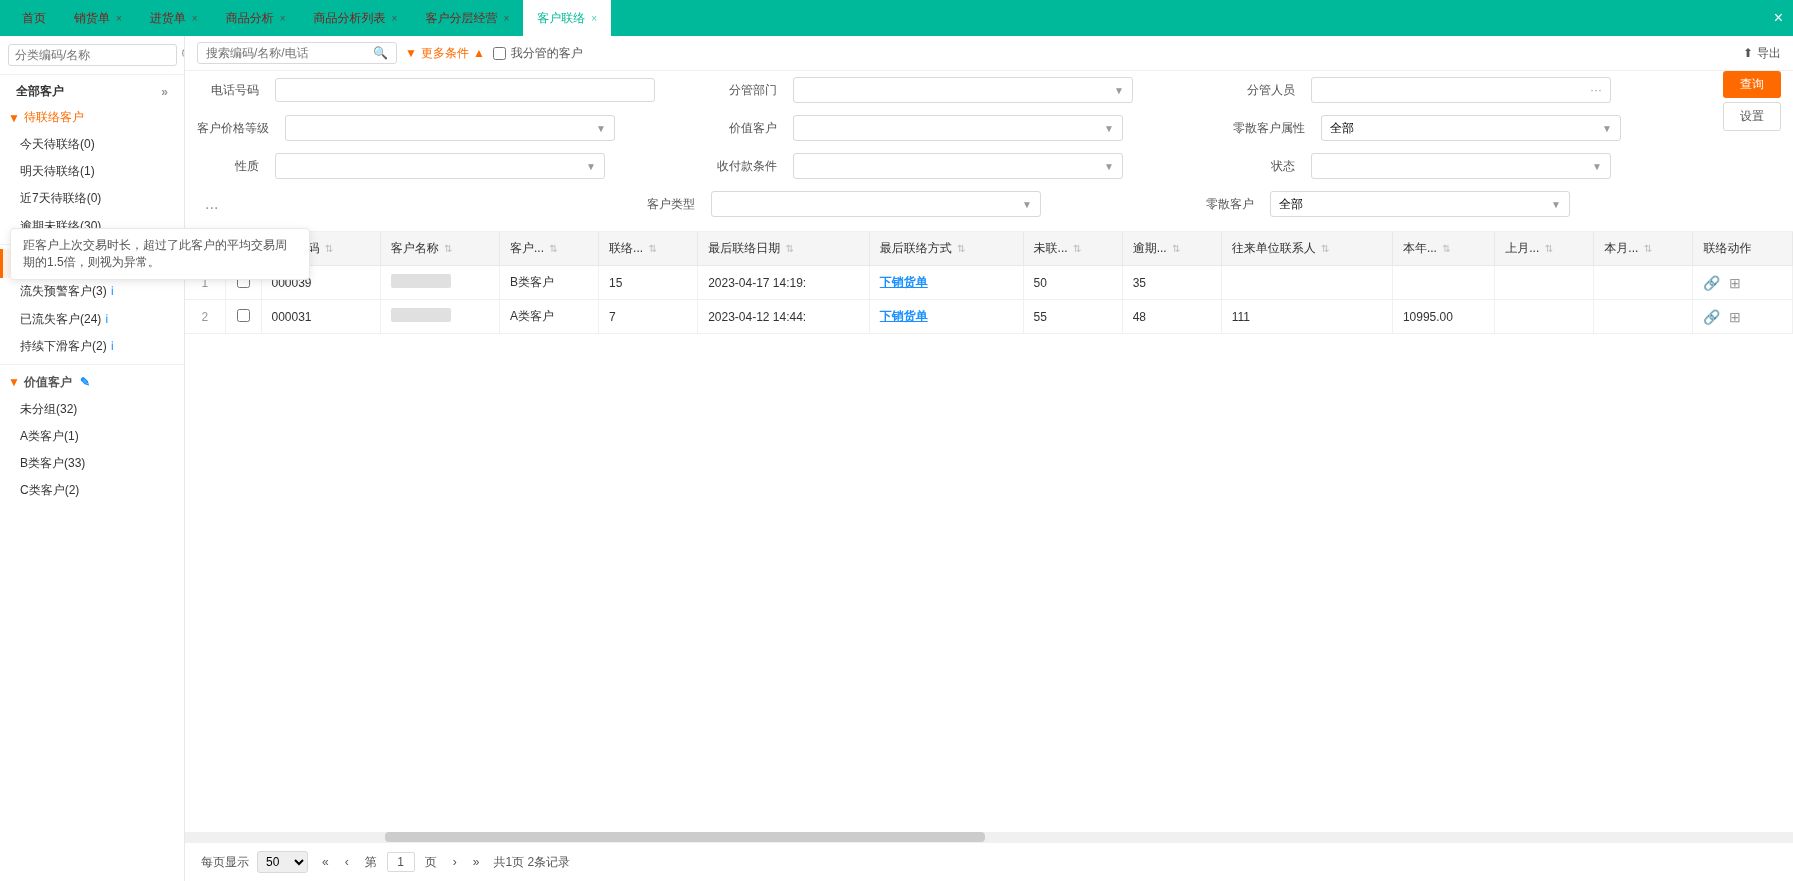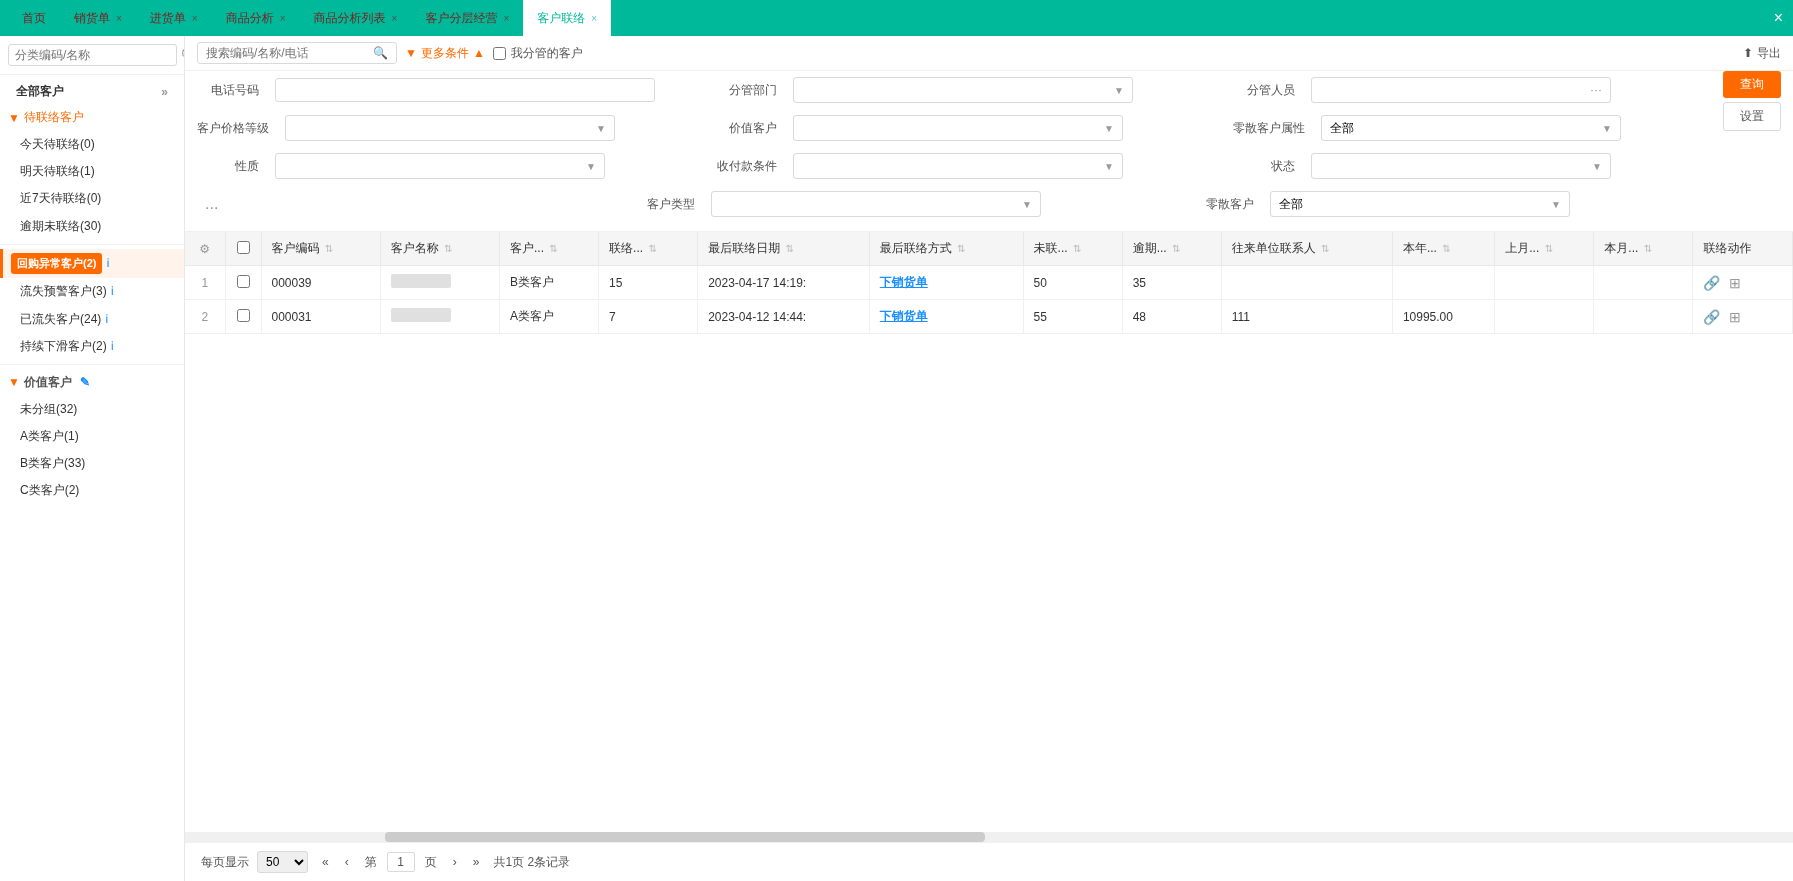--- a/index.html
+++ b/index.html
@@ -483,20 +483,23 @@
     <div class="sidebar-item">
       <span>B类客户(33)</span>
     </div>
     <div class="sidebar-item">
       <span>C类客户(2)</span>
     </div>
   </div>
 
   <div class="content-area">
 
+    <div class="tooltip-box">
+      <span>距客户上次交易时长，超过了此客户的平均交易周期的1.5倍，则视为异常。</span>
+    </div>
 
     <div class="filter-top">
       <div class="filter-search">
         <input type="text" placeholder="搜索编码/名称/电话" style="">
         <span style="color:#ff6a00; cursor:pointer;">🔍</span>
       </div>
       <div class="filter-more">
         <span>▼</span>
         <span>更多条件</span>
         <span>▲</span>

